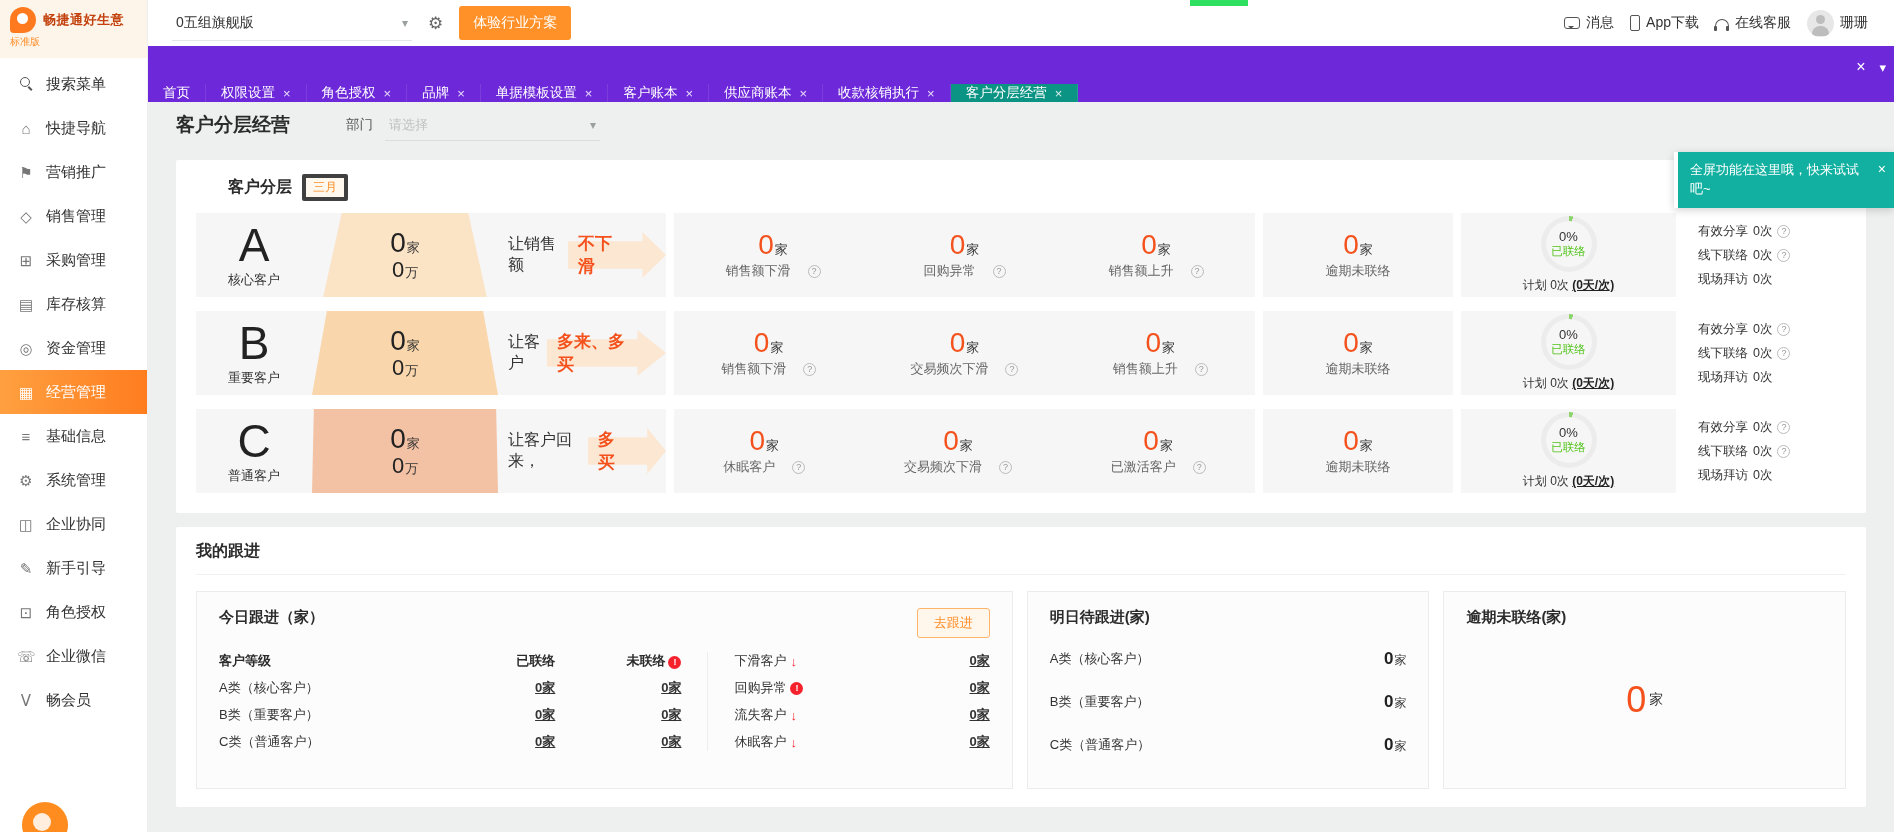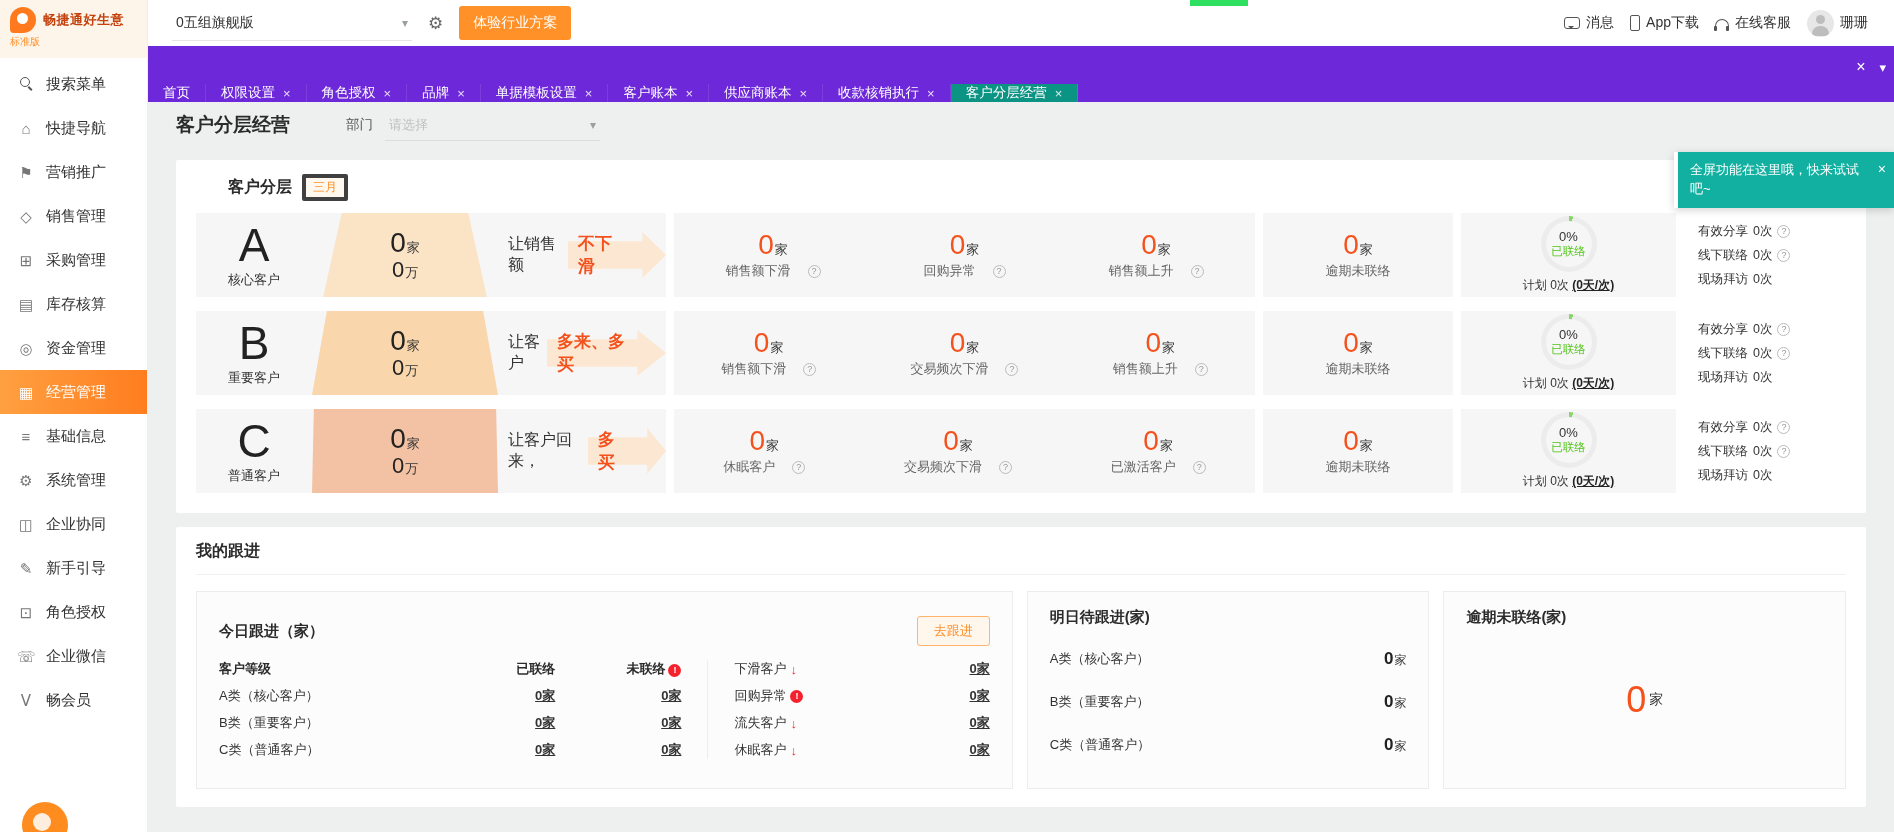--- a/index.html
+++ b/index.html
@@ -116,21 +116,21 @@
   .help { display:inline-flex; align-items:center; justify-content:center; width:13px; height:13px; border-radius:50%; border:1px solid #bbb; color:#999; font-size:9px; cursor:pointer; flex-shrink:0; }
 
   
   .follow-card { margin-top:14px; padding:14px 20px 18px; }
   .follow-head { font-size:16px; font-weight:bold; color:#2b2b2b; padding-bottom:12px; border-bottom:1px solid #f0f0f0; }
   .follow-grid { display:flex; gap:14px; margin-top:16px; }
   .sub-card { border:1px solid #ececec; background:#fcfcfc; padding:16px 22px; min-height:198px; }
   .sub-today { flex:0 0 49.5%; }
   .sub-tomorrow { flex:1; }
   .sub-overdue { flex:1; display:flex; flex-direction:column; }
-  .sub-title-row { display:flex; align-items:center; justify-content:space-between;margin-top:8px; }
+  .sub-title-row { display:flex; justify-content:space-between; }
   .sub-title { font-size:15px; font-weight:bold; color:#2b2b2b; }
   .go-btn { border:1px solid #ffb36b; color:#ff8f2c; background:#fff7ec; border-radius:3px; padding:5px 16px; font-size:13px; cursor:pointer; font-family:inherit; }
   .today-body { display:flex; margin-top:14px; }
   .t-grid { flex:0 0 60%; display:grid; grid-template-columns:1.5fr .9fr .9fr; row-gap:9px; align-content:start; font-size:13px; }
   .th { font-weight:bold; color:#2b2b2b; }
   .th.r, .td.r { text-align:right; }
   .td { color:#333; }
   .count-link { color:#333; font-weight:600; text-decoration:underline; cursor:pointer; }
   .alert { display:inline-flex; align-items:center; justify-content:center; width:13px; height:13px; border-radius:50%; background:#f5222d; color:#fff; font-size:9px; font-weight:bold; margin-left:3px; }
   .risk-list { flex:1; border-left:1px solid #ededed; margin-left:26px; padding-left:26px; display:flex; flex-direction:column; gap:9px; }

